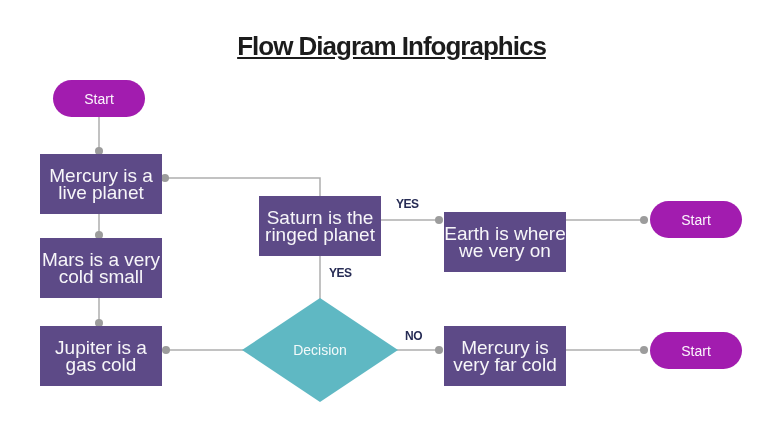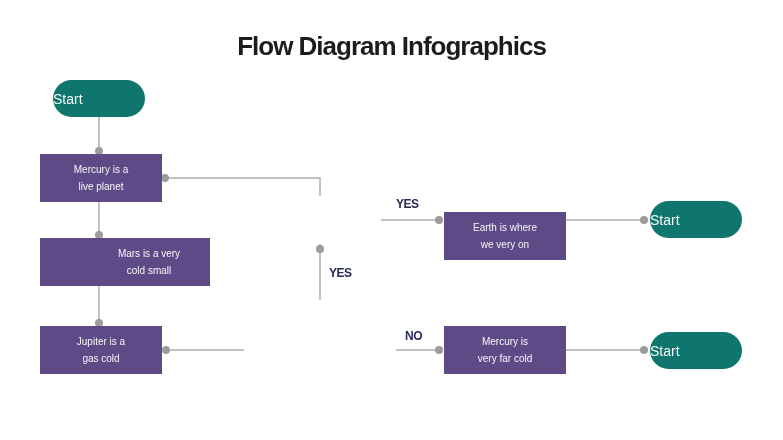--- a/index.html
+++ b/index.html
@@ -3,35 +3,35 @@
 <meta charset="utf-8">
 <style>
   html, body { margin:0; padding:0; background:#ffffff; }
   .stage {
     position:relative; width:783px; height:440px; background:#ffffff;
     overflow:hidden; font-family:"Liberation Sans", sans-serif;
   }
   .title {
     position:absolute; top:31px; left:0; width:100%;
     text-align:center; font-size:26px; font-weight:bold;
-    letter-spacing:-1px; color:#1c1c1c;
+    letter-spacing:-1px; color:#1c1c1c;text-decoration:underline;
   }
   .connectors { position:absolute; left:0; top:0; width:783px; height:440px; }
   .connectors path { fill:none; stroke:#aeaeae; stroke-width:1.5; }
   .connectors circle { fill:#9c9c9c; }
   .flow-box {
-    position:absolute; width:122px; height:48px; background:#5d4a87;
+    position:absolute; width:122px; height:60px; background:#5d4a87;
     color:rgba(255,255,255,0.95); display:flex; flex-direction:column;
     align-items:center; justify-content:center;
-    font-size:10px; line-height:17px; text-align:center;
+    font-size:19px; line-height:17px; text-align:center;
   }
   .pill {
     position:absolute; width:92px; height:37px; border-radius:19px;
-    background:#0f766e; color:rgba(255,255,255,0.96);
-    display:flex; align-items:center; justify-content:flex-start; font-size:14px;
+    background:#a21caf; color:rgba(255,255,255,0.96);
+    display:flex; align-items:center; justify-content:center; font-size:14px;
   }
   .diamond {
     position:absolute; left:242px; top:298px; width:156px; height:104px;
     background:#5fb8c3;
     clip-path:polygon(50% 0, 100% 50%, 50% 100%, 0 50%);
     display:flex; align-items:center; justify-content:center;
     color:rgba(255,255,255,0.92); font-size:14px;
   }
   .edge-label {
     position:absolute; font-weight:bold; font-size:12px;
@@ -71,41 +71,48 @@
 
   <div class="pill" style="left:53px; top:80px;">
     <span>Start</span>
   </div>
 
   <div class="flow-box" style="left:40px; top:154px;">
     <span>Mercury is a</span>
     <span>live planet</span>
   </div>
 
-  <div class="flow-box" style="left:40px; top:238px;padding-left:48px;">
+  <div class="flow-box" style="left:40px; top:238px;">
     <span>Mars is a very</span>
     <span>cold small</span>
   </div>
 
   <div class="flow-box" style="left:40px; top:326px;justify-content:center;">
     <span>Jupiter is a</span>
     <span>gas cold</span>
   </div>
 
+  <div class="flow-box" style="left:259px; top:196px;">
+    <span>Saturn is the</span>
+    <span>ringed planet</span>
+  </div>
 
   <div class="flow-box" style="left:444px; top:212px;">
     <span>Earth is where</span>
     <span>we very on</span>
   </div>
 
   <div class="flow-box" style="left:444px; top:326px;">
     <span>Mercury is</span>
     <span>very far cold</span>
   </div>
 
+  <div class="diamond">
+    <span>Decision</span>
+  </div>
 
   <div class="pill" style="left:650px; top:201px;">
     <span>Start</span>
   </div>
 
   <div class="pill" style="left:650px; top:332px;">
     <span>Start</span>
   </div>
 
   <div class="edge-label" style="left:396px; top:197px; width:40px;">YES</div>

